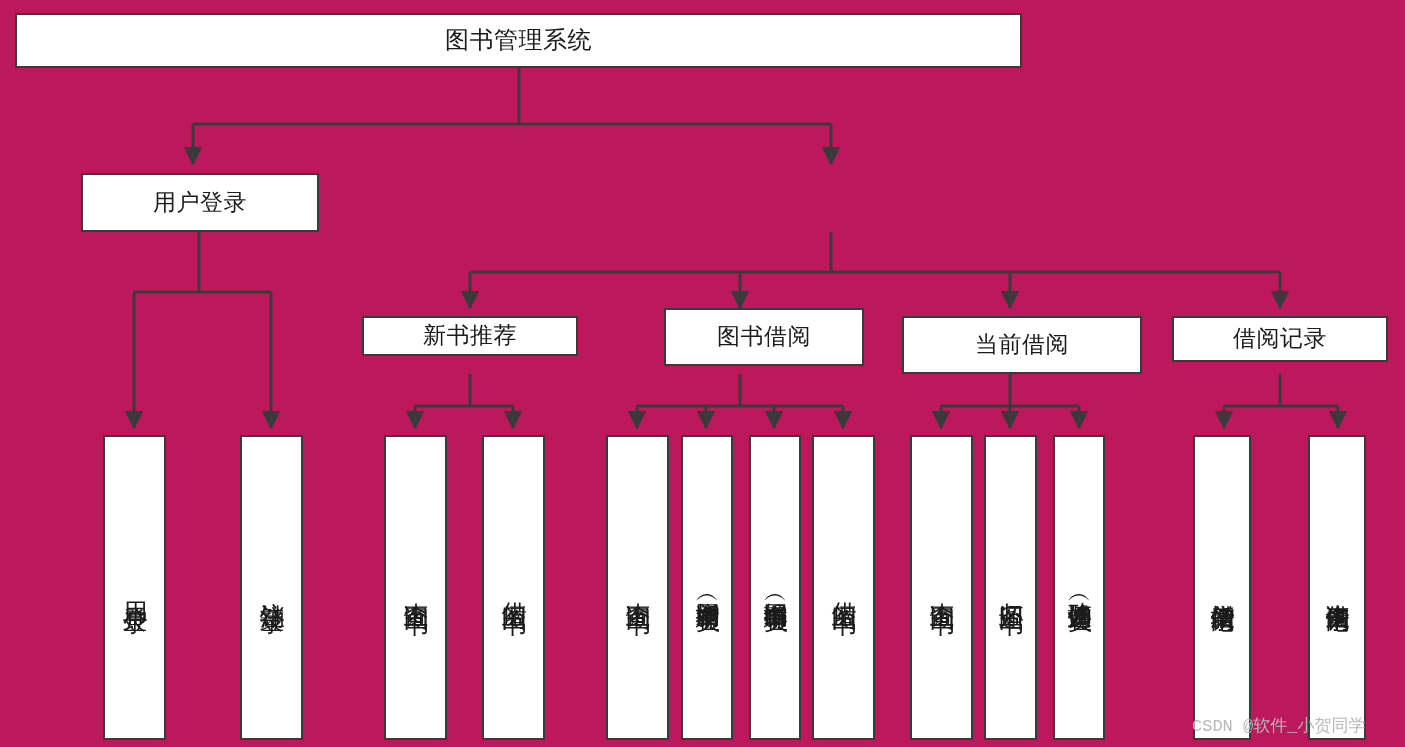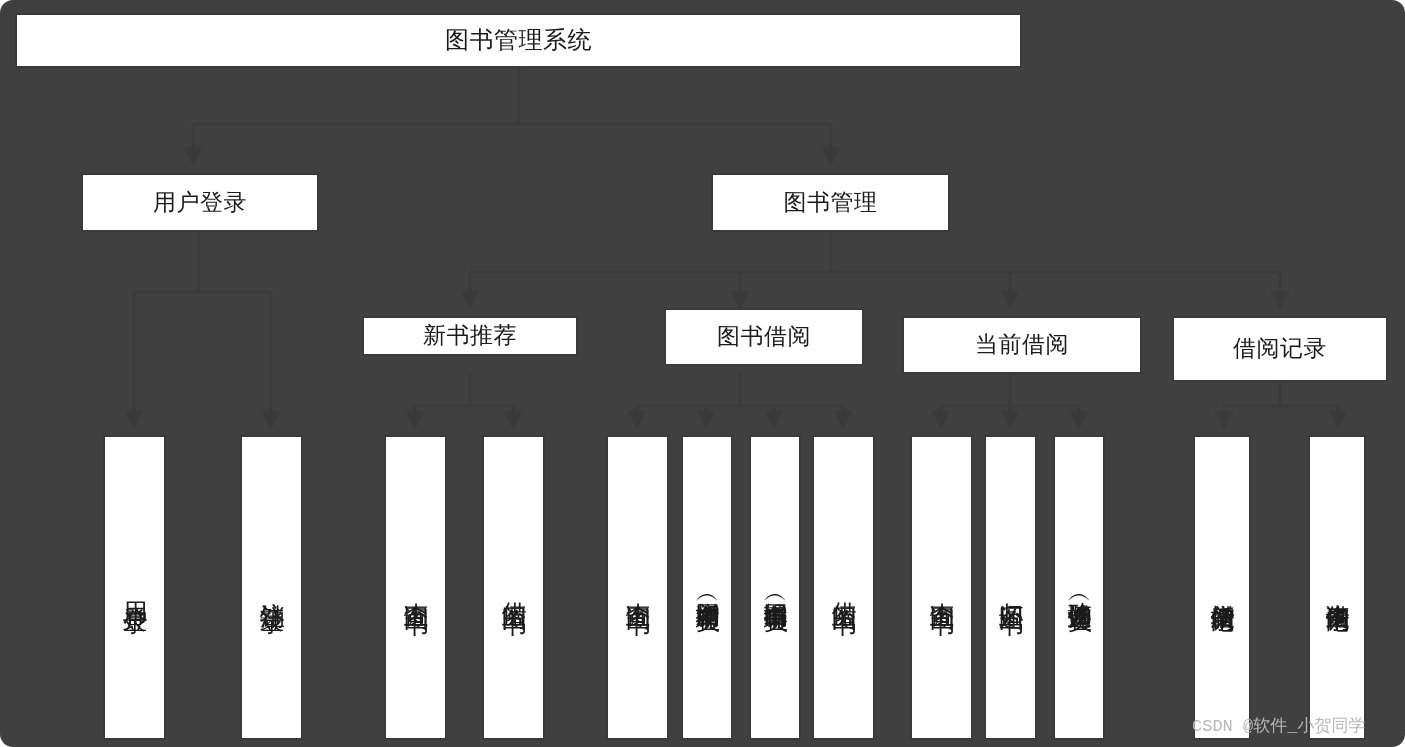--- a/index.html
+++ b/index.html
@@ -8,23 +8,22 @@
     padding: 0;
     background: #ffffff;
   }
   body {
     font-family: "DejaVu Sans", "Liberation Sans", sans-serif;
   }
   #canvas {
     position: relative;
     width: 1405px;
     height: 747px;
-    background: #404040;
+    background: #be185d;
     overflow: hidden;
-    border-radius: 13px;
   }
   #edges {
     position: absolute;
     left: 0;
     top: 0;
     width: 1405px;
     height: 747px;
     pointer-events: none;
   }
   .node {
@@ -130,37 +129,34 @@
   </svg>
 
   <div class="node h-node root" style="left:15px; top:13px; width:1007px; height:55px;">
     <span class="node-label">图书管理系统</span>
   </div>
 
   <div class="node h-node" style="left:81px; top:173px; width:238px; height:59px;">
     <span class="node-label">用户登录</span>
   </div>
 
-  <div class="node h-node" style="left:711px; top:173px; width:239px; height:59px;">
-    <span class="node-label">图书管理</span>
-  </div>
 
   <div class="node h-node" style="left:362px; top:316px; width:216px; height:40px;">
     <span class="node-label">新书推荐</span>
   </div>
 
   <div class="node h-node" style="left:632px; top:308px; width:200px; height:58px;margin-left:32px;">
     <span class="node-label">图书借阅</span>
   </div>
 
   <div class="node h-node" style="left:902px; top:316px; width:240px; height:58px;">
     <span class="node-label">当前借阅</span>
   </div>
 
-  <div class="node h-node" style="left:1172px; top:316px; width:216px; height:66px;">
+  <div class="node h-node" style="left:1172px; top:316px; width:216px; height:46px;">
     <span class="node-label">借阅记录</span>
   </div>
 
   <div class="node v-node" style="left:103px; top:435px; width:63px; height:305px;">
     <span class="node-label">用户登录</span>
   </div>
 
   <div class="node v-node" style="left:240px; top:435px; width:63px; height:305px;">
     <span class="node-label">注销登录</span>
   </div>

